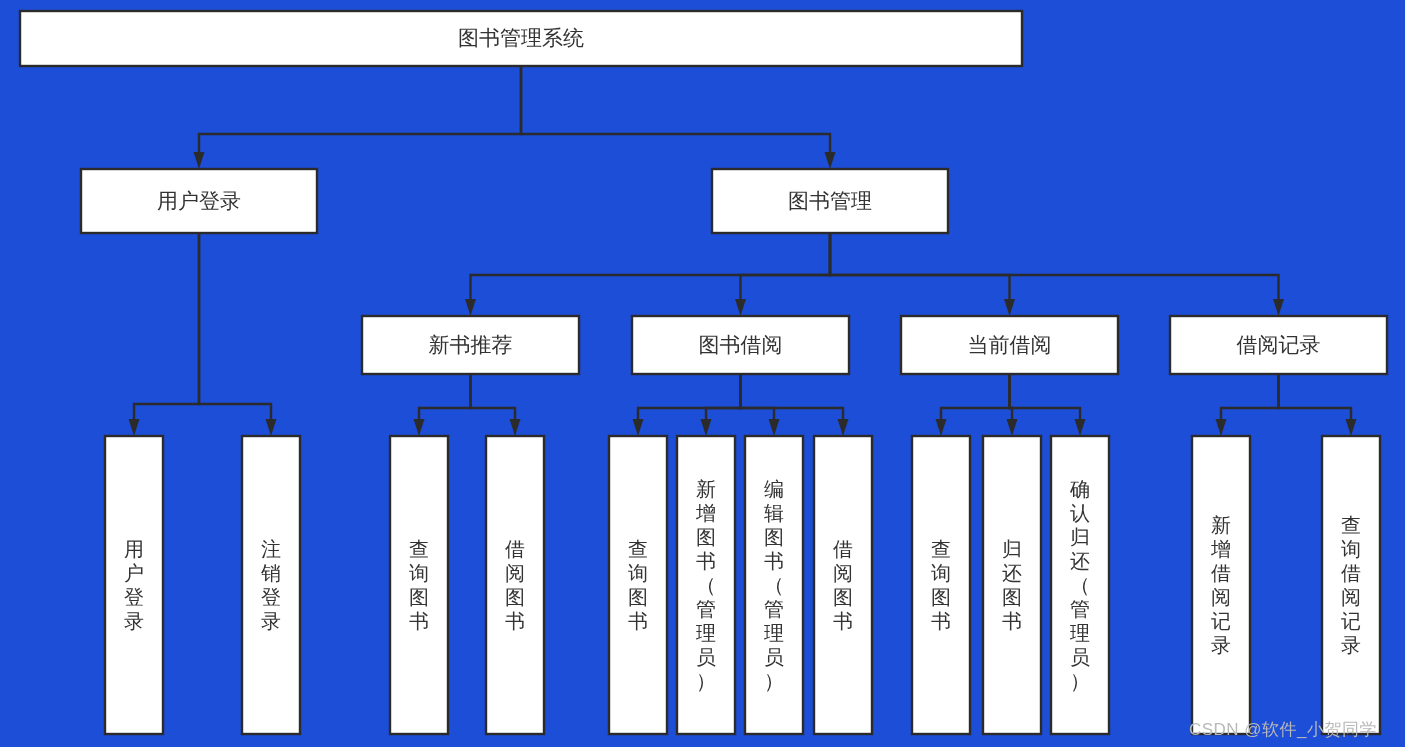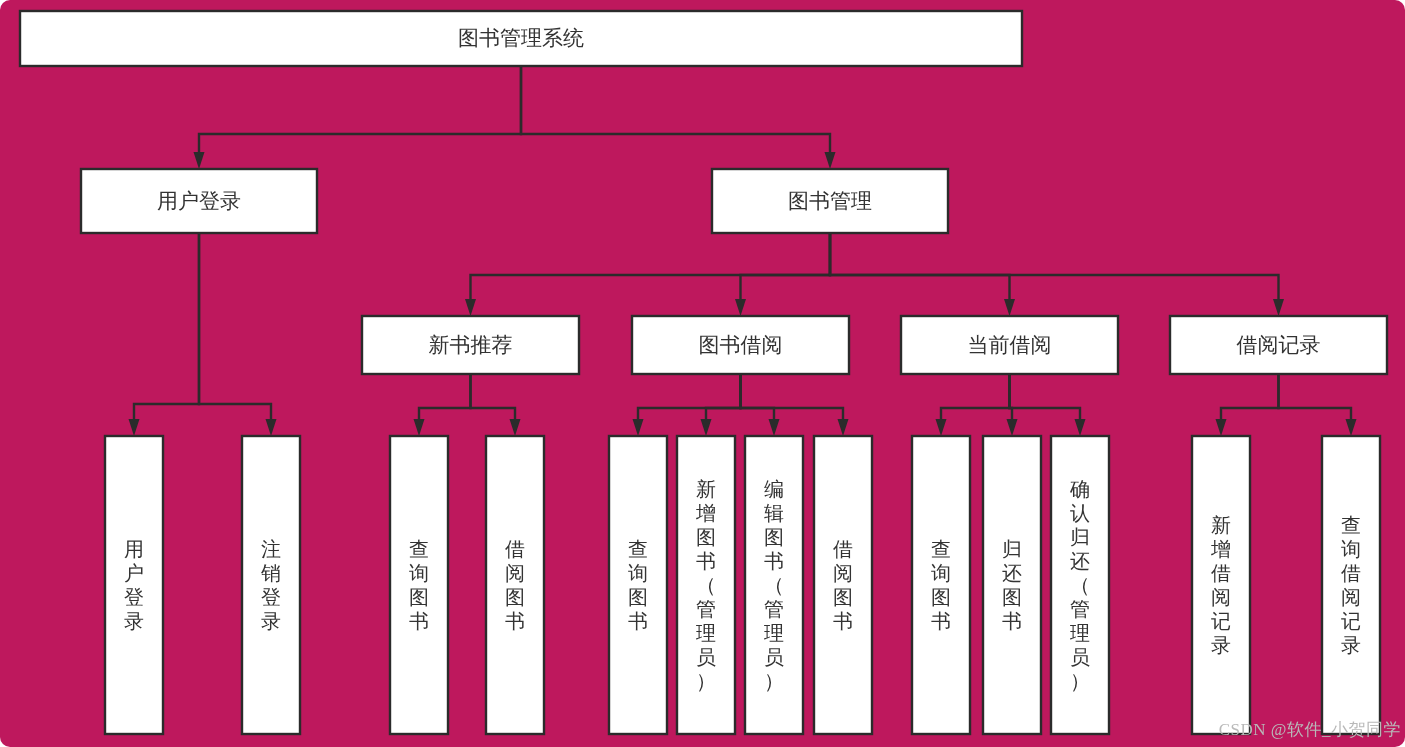--- a/index.html
+++ b/index.html
@@ -10,22 +10,21 @@
   body {
     width: 1405px;
     height: 747px;
     font-family: "Liberation Sans", "DejaVu Sans", sans-serif;
     overflow: hidden;
   }
   #diagram-root {
     position: relative;
     width: 1405px;
     height: 747px;
-    background: #be185d;
-    border-radius: 10px;
+    background: #1d4ed8;
   }
   svg#flow-svg {
     position: absolute;
     top: 0;
     left: 0;
     width: 1405px;
     height: 747px;
     display: block;
   }
   .node-box {
@@ -51,23 +50,23 @@
     stroke-width: 2.4;
     fill: none;
     stroke-linecap: butt;
   }
   .arrow-head {
     fill: #2b2b2b;
     stroke: none;
   }
   .watermark {
     position: absolute;
-    right: 4px;
+    right: 28px;
     bottom: 6px;
-    font-family: Liberation Serif, serif;
+    font-family: Liberation Sans, sans-serif;
     font-size: 17px;
     color: #b9b9b9;
     letter-spacing: 0.5px;
     white-space: nowrap;
     user-select: none;
   }
 </style>
 </head>
 <body>
 

